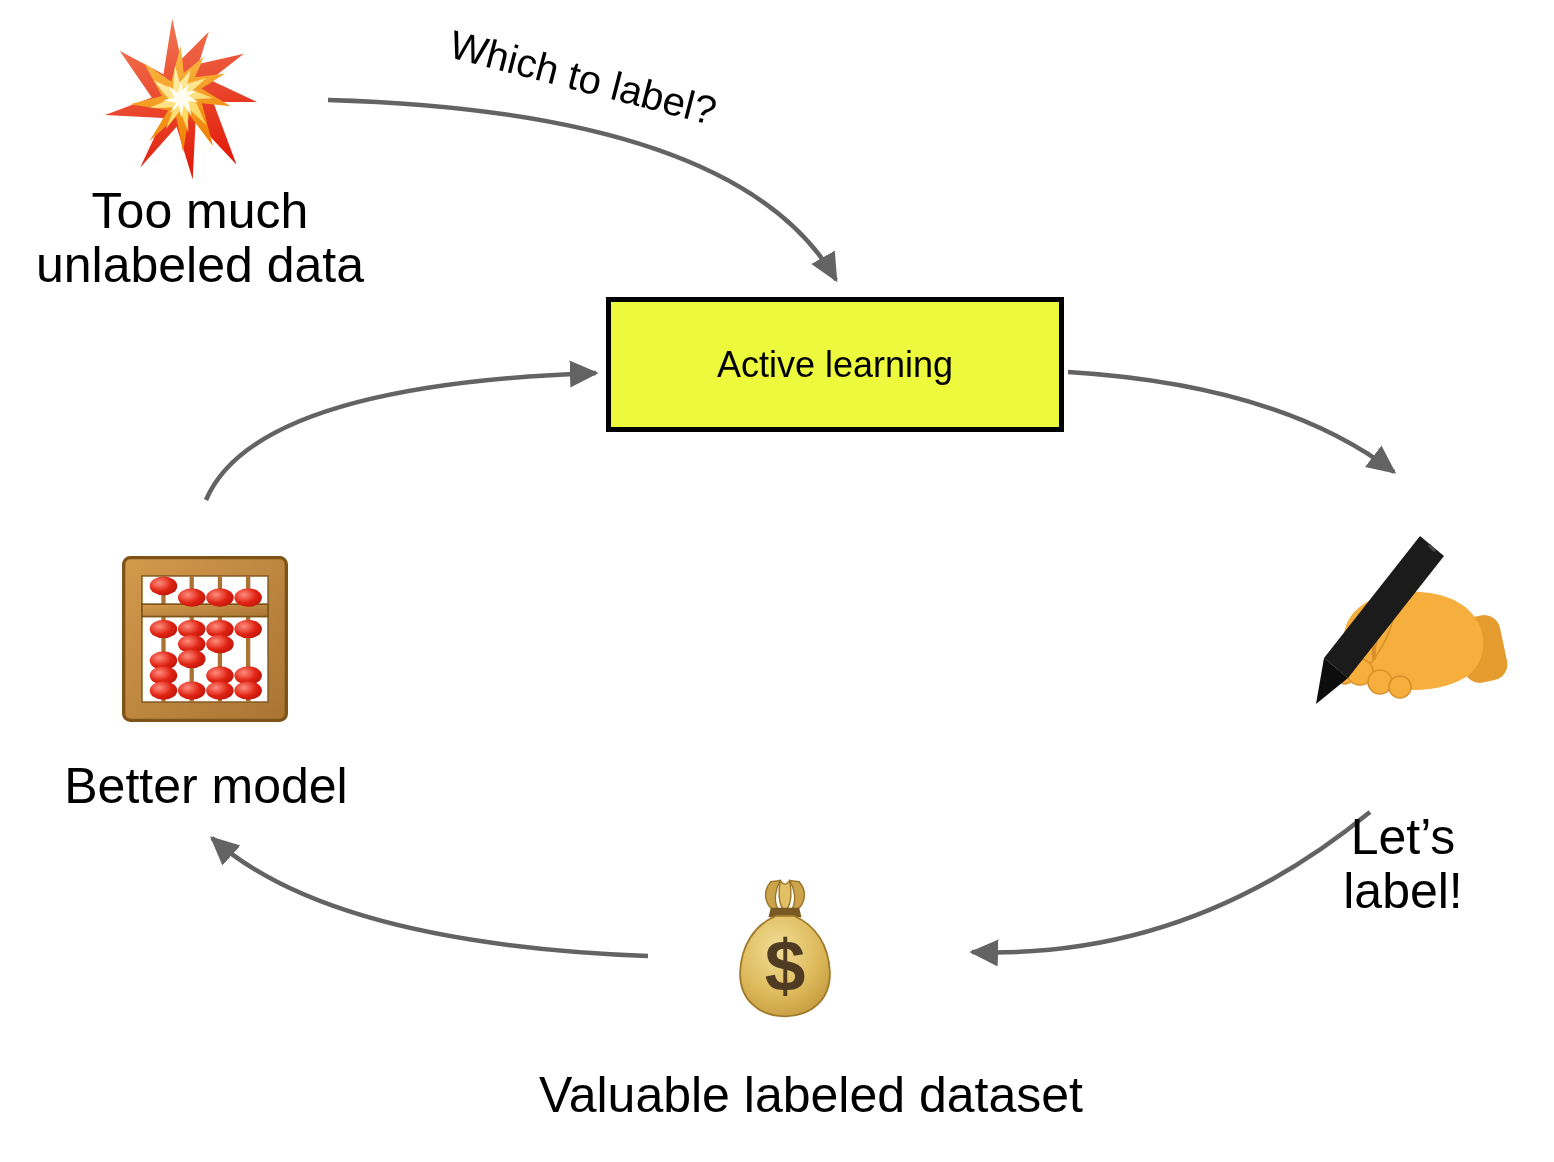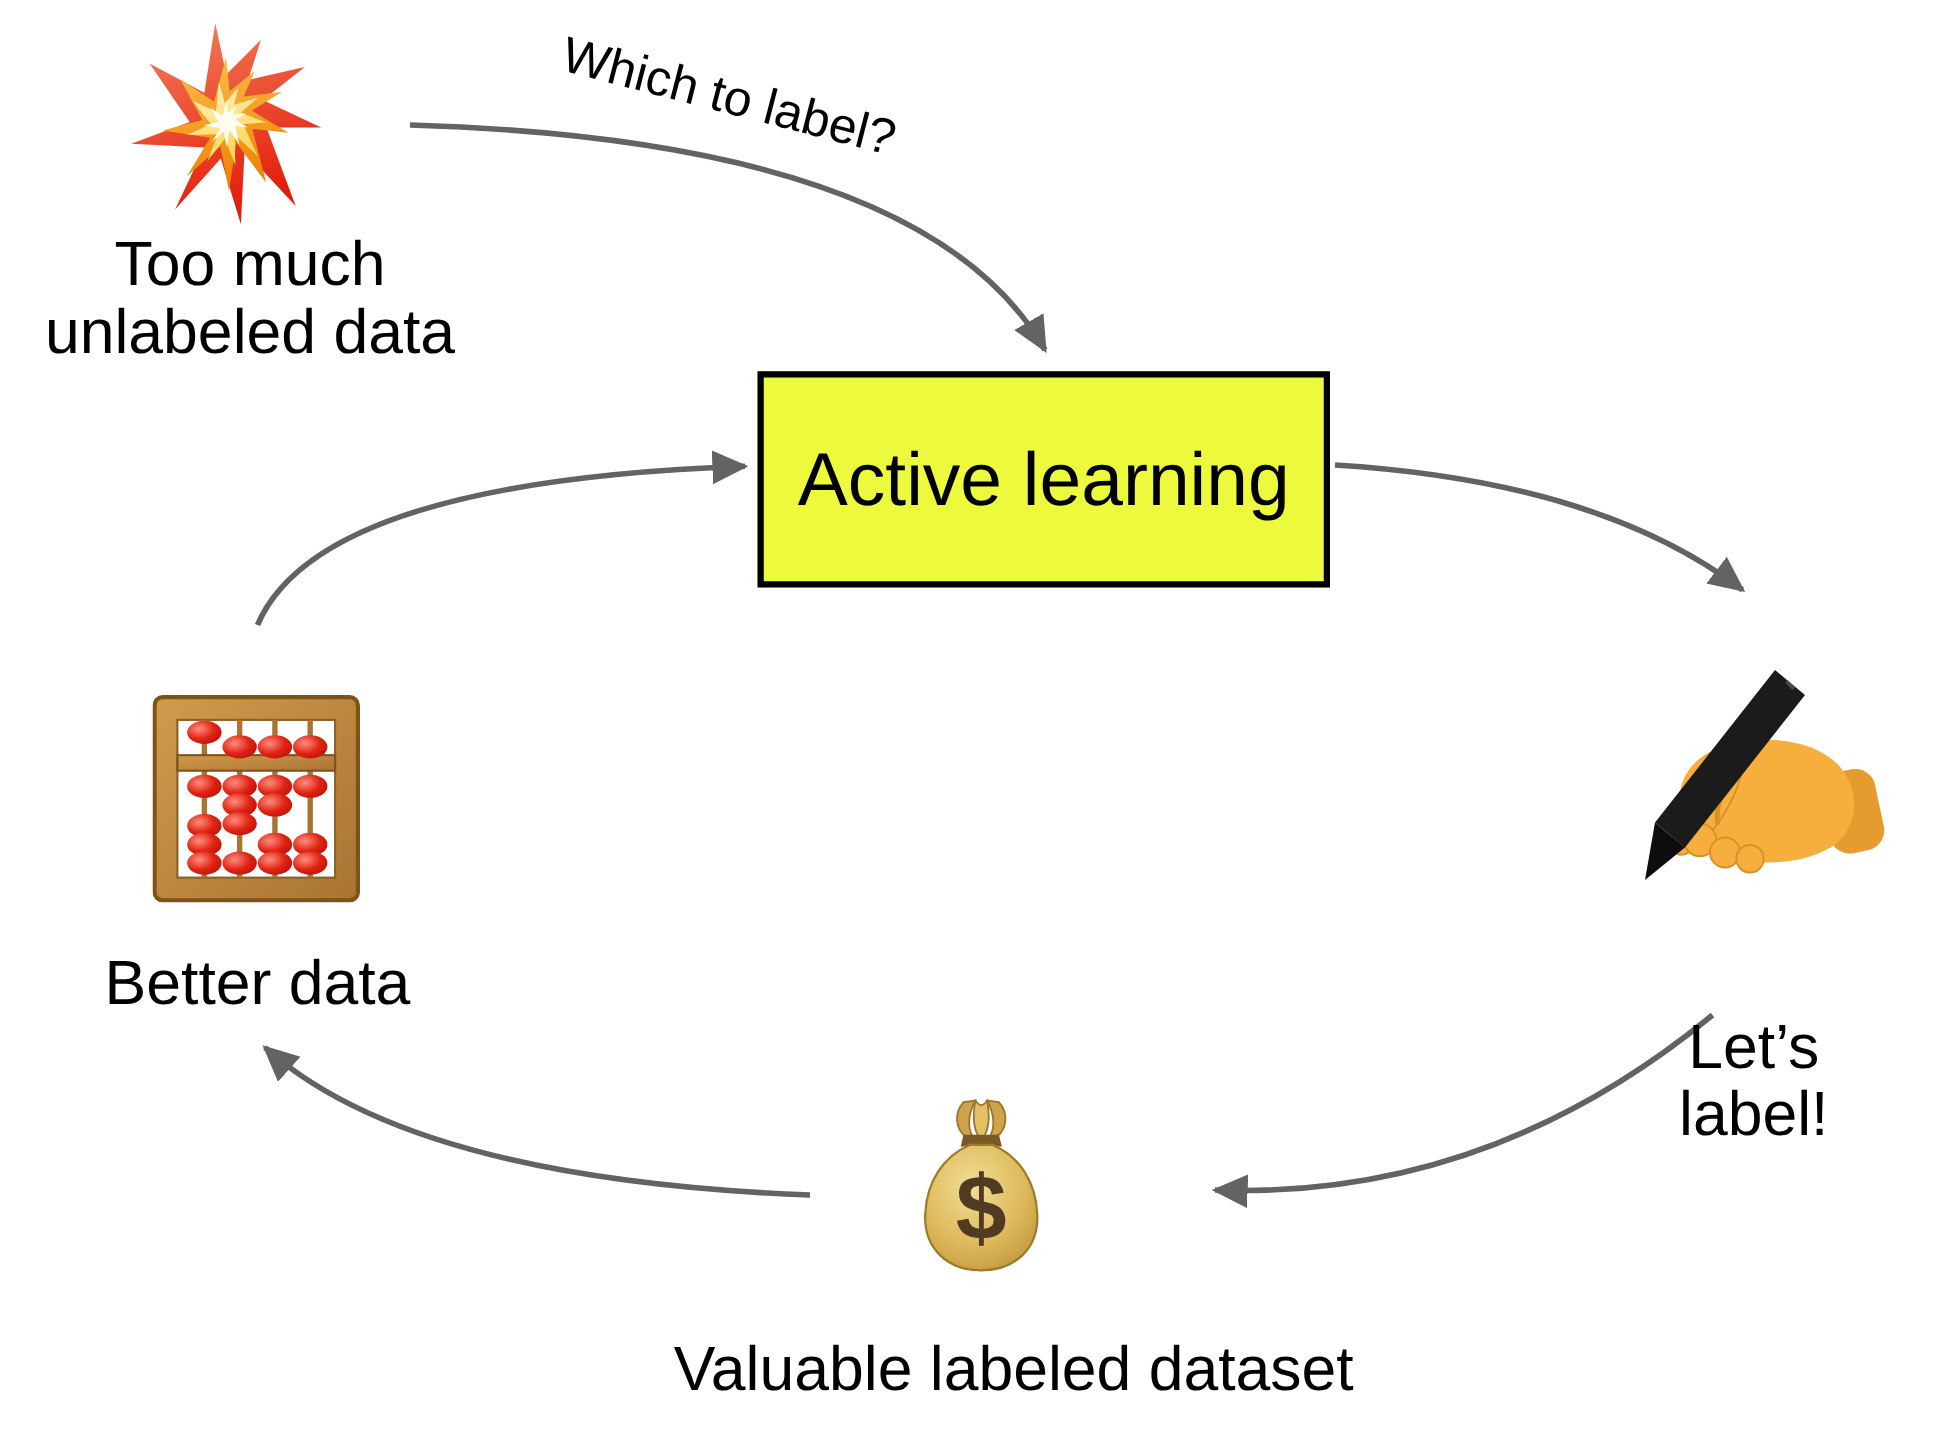--- a/index.html
+++ b/index.html
@@ -20,24 +20,24 @@
     position:absolute;transform:translateX(-50%);
     font-size:50px;line-height:1.08;text-align:center;white-space:pre-line;
     color:var(--label-text);z-index:3;
   }
   .edge-label{
     position:absolute;left:583px;top:78px;
     transform:translate(-50%,-50%) rotate(14.5deg);
     font-size:40px;white-space:nowrap;z-index:3;
   }
   .center-box{
-    position:absolute;left:606px;top:297px;width:458px;height:173px;box-sizing:border-box;
+    position:absolute;left:606px;top:297px;width:458px;height:135px;box-sizing:border-box;
     background:var(--box-fill);border:5px solid var(--box-border);
     display:flex;align-items:center;justify-content:center;
-    font-size:60px;z-index:2;
+    font-size:36px;z-index:2;
   }
   .icon{position:absolute;z-index:2;}
   #icon-collision{left:105px;top:18px;width:152px;height:162px;}
   #icon-abacus{left:122px;top:556px;width:166px;height:166px;}
   #icon-moneybag{left:726px;top:870px;width:118px;height:158px;}
   #icon-hand{left:1308px;top:532px;width:200px;height:178px;}
   .bag-dollar{font-family:"Liberation Sans","DejaVu Sans",sans-serif;font-weight:bold;}
 </style>
 </head>
 <body>
@@ -60,21 +60,21 @@
   <div class="center-box">
     <span>Active learning</span>
   </div>
 
   <div class="edge-label">Which to label?</div>
 
   <div class="node-label" style="left:200px;top:184px;">Too much
 unlabeled data</div>
   <div class="node-label" style="left:1403px;top:778px;margin-top:32px;">Let’s label!</div>
   <div class="node-label" style="left:811px;top:1068px;text-align:center;">Valuable labeled dataset</div>
-  <div class="node-label" style="left:206px;top:759px;">Better data</div>
+  <div class="node-label" style="left:206px;top:759px;">Better model</div>
 
   <svg id="icon-collision" class="icon" viewBox="0 0 104 110" xmlns="http://www.w3.org/2000/svg">
     <defs>
       <linearGradient id="gradR" x1="0" y1="0" x2="0.3" y2="1">
         <stop offset="0" stop-color="#F4835E"></stop>
           <stop offset="1" stop-color="#E21D0B"></stop>
       </linearGradient>
       <linearGradient id="gradO" x1="0" y1="0" x2="0.3" y2="1">
         <stop offset="0" stop-color="#FBC34F"></stop>
           <stop offset="1" stop-color="#F08306"></stop>

